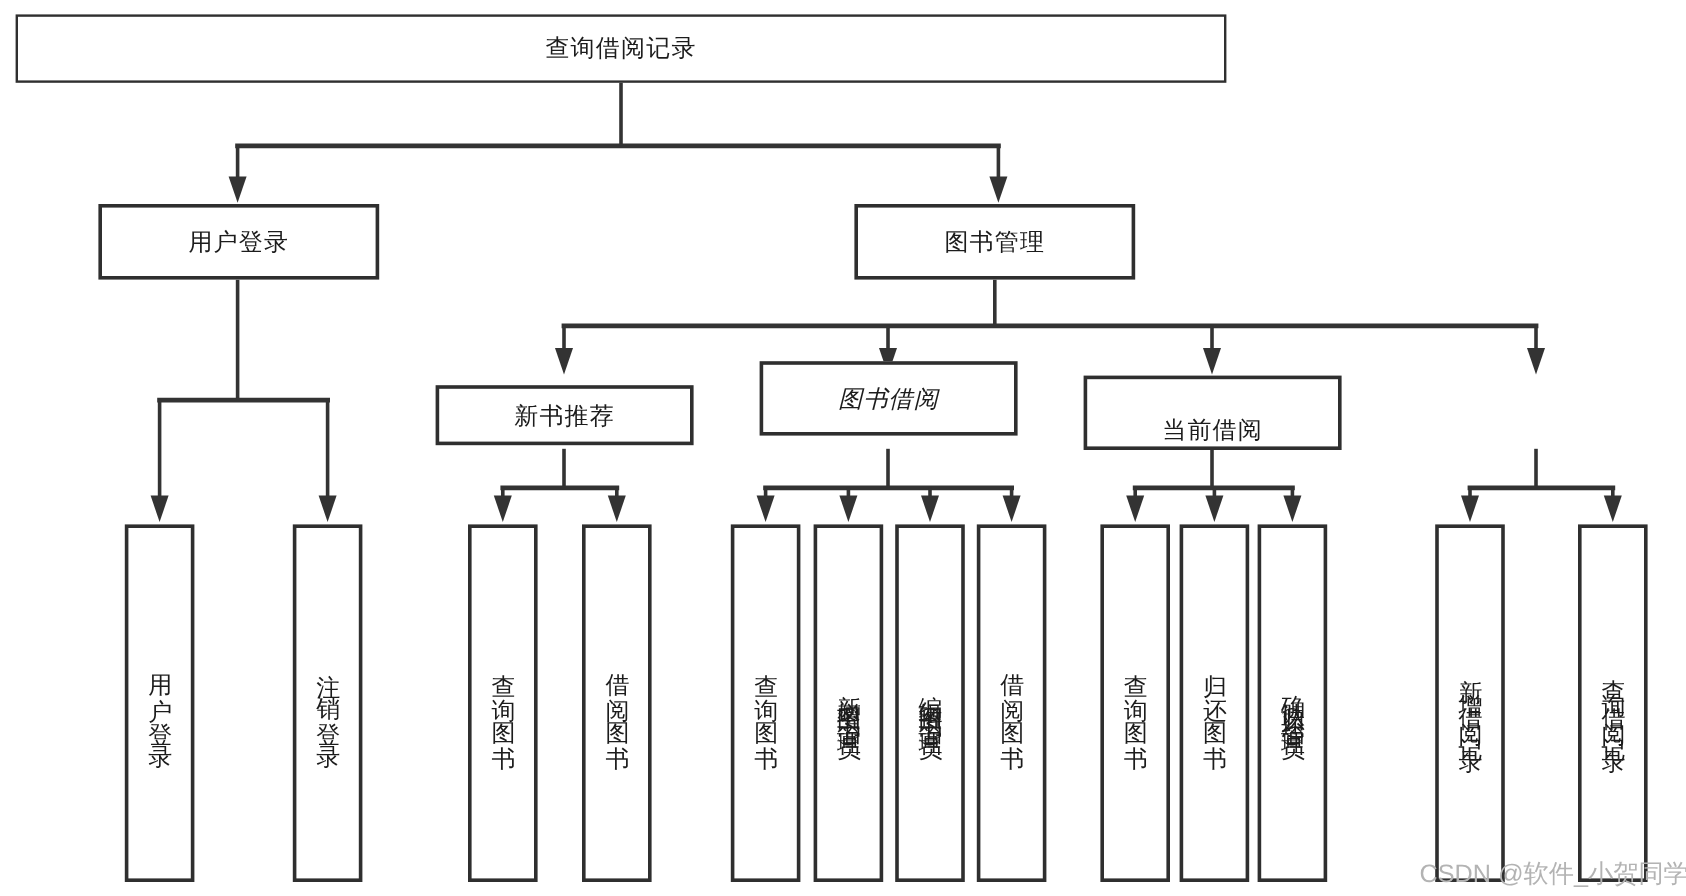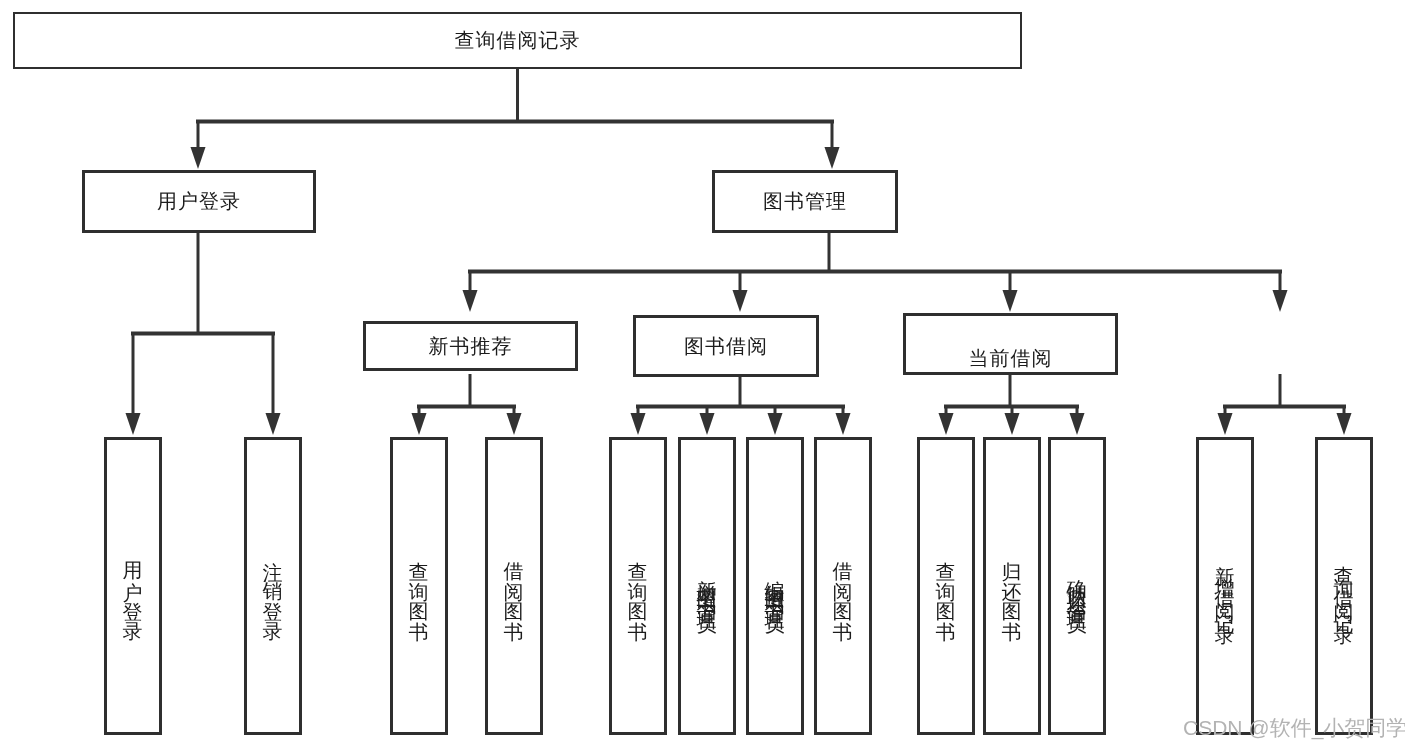--- a/index.html
+++ b/index.html
@@ -146,28 +146,28 @@
     </g>
   </svg>
 
   <div class="node root" style="left:13px; top:12px; width:1009px; height:57px;">
     <span class="hlabel">查询借阅记录</span>
   </div>
 
   <div class="node" style="left:82px; top:170px; width:234px; height:63px;">
     <span class="hlabel">用户登录</span>
   </div>
-  <div class="node" style="left:712px; top:170px; width:186px; height:63px;">
+  <div class="node" style="left:712px; top:170px; width:234px; height:63px;">
     <span class="hlabel">图书管理</span>
   </div>
 
   <div class="node" style="left:363px; top:321px; width:215px; height:50px;">
     <span class="hlabel">新书推荐</span>
   </div>
-  <div class="node" style="left:633px; top:315px; width:186px; height:62px;">
+  <div class="node" style="left:633px; top:301px; width:215px; height:62px;font-style:italic;">
     <span class="hlabel">图书借阅</span>
   </div>
   <div class="node" style="left:903px; top:313px; width:215px; height:62px;align-items:flex-end;">
     <span class="hlabel">当前借阅</span>
   </div>
 
   <div class="leaf" style="left:104px; top:437px;">
     <span class="vtext" style="letter-spacing: 20px;">用户登录</span>
   </div>
   <div class="leaf" style="left:244px; top:437px;">

